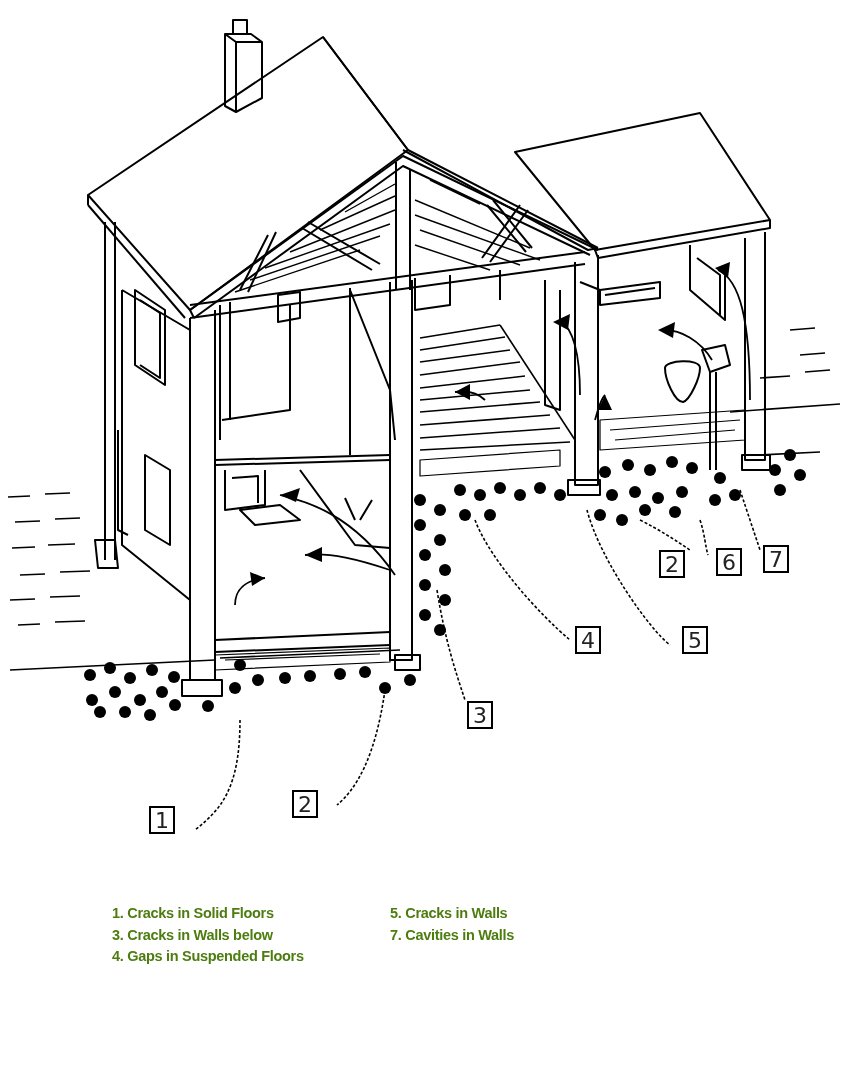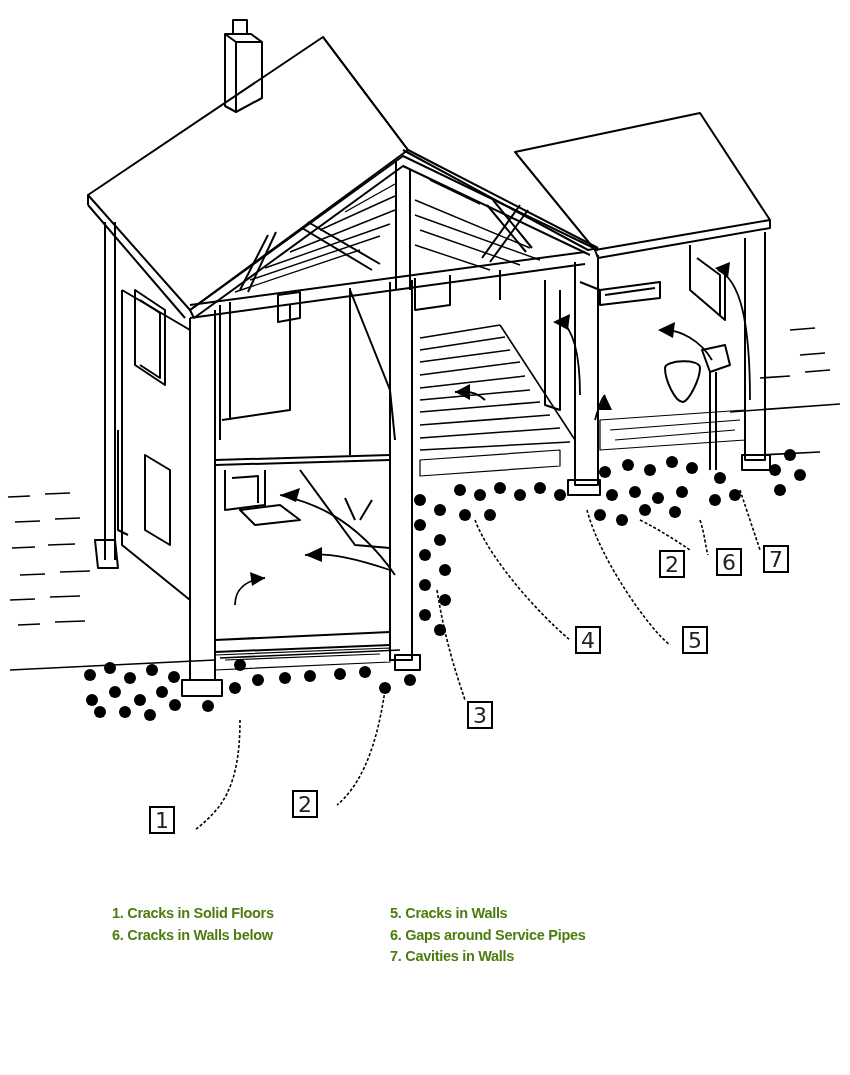--- a/index.html
+++ b/index.html
@@ -264,19 +264,19 @@
 <div class="callout" style="left:292px;top:790px;">2</div>
 <div class="callout" style="left:467px;top:701px;">3</div>
 <div class="callout" style="left:575px;top:626px;">4</div>
 <div class="callout" style="left:682px;top:626px;">5</div>
 <div class="callout" style="left:659px;top:550px;">2</div>
 <div class="callout" style="left:716px;top:548px;">6</div>
 <div class="callout" style="left:763px;top:545px;">7</div>
 
 <div class="legend" style="left:112px;top:903px;">
   <div class="item">1. Cracks in Solid Floors</div>
-  <div class="item">6. Cracks in Walls below</div>
+  <div class="item">3. Cracks in Walls below</div>
+  <div class="item">4. Gaps in Suspended Floors</div>
 </div>
 <div class="legend" style="left:382px;top:903px;margin-left:8px;">
   <div class="item">5. Cracks in Walls</div>
-  <div class="item">6. Gaps around Service Pipes</div>
   <div class="item">7. Cavities in Walls</div>
 </div>
 
 </body></html>

